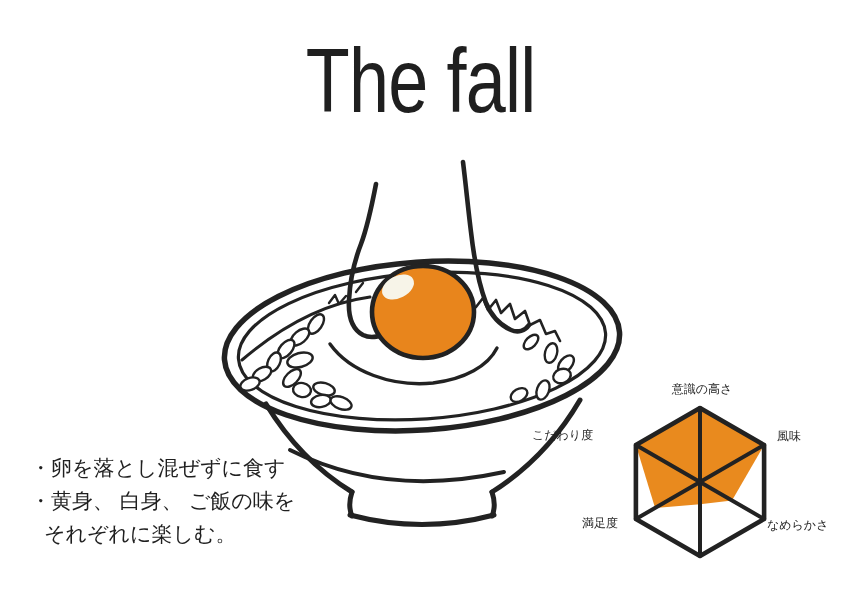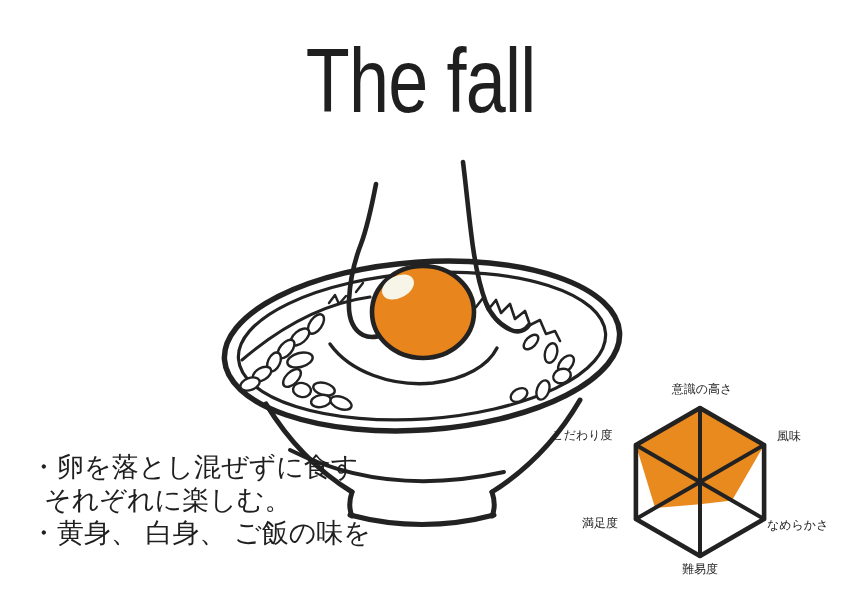--- a/index.html
+++ b/index.html
@@ -7,27 +7,27 @@
        font-family:"Liberation Sans","DejaVu Sans",sans-serif;color:#1f1f1f;}
   .page{position:absolute;inset:0;background:#ffffff;}
 
   .title{position:absolute;top:24px;left:0;width:842px;text-align:center;
          font-size:90px;line-height:1;font-weight:400;letter-spacing:-1px;white-space:nowrap;margin-top:12px;}
   .title .squeeze{display:inline-block;transform:scaleX(0.80);transform-origin:50% 50%;}
 
   .subtitle{position:absolute;top:112px;left:0;width:796px;text-align:center;
             font-size:21px;line-height:1.3;font-weight:400;}
 
-  .notes{position:absolute;left:30px;top:451px;font-size:27px;line-height:33px;white-space:nowrap;}
+  .notes{position:absolute;left:30px;top:451px;font-size:21px;line-height:33px;white-space:nowrap;}
   .notes .line{height:33px;}
   .notes .indent{padding-left:14px;}
 
   .radar-label{position:absolute;font-size:12px;line-height:1.2;white-space:nowrap;}
   .rl-top{left:640px;top:382px;width:124px;text-align:center;}
-  .rl-ul {left:532px;top:428px;width:100px;text-align:center;}
+  .rl-ul {left:532px;top:428px;width:100px;text-align:left;}
   .rl-ur {left:777px;top:429px;width:70px;text-align:left;}
   .rl-ll {left:550px;top:516px;width:100px;text-align:center;}
   .rl-lr {left:767px;top:518px;width:80px;text-align:left;}
   .rl-b  {left:640px;top:562px;width:120px;text-align:center;}
 
   svg .ink{stroke:#222222;fill:none;stroke-linecap:round;stroke-linejoin:round;}
   svg .grain{stroke:#222222;fill:#ffffff;stroke-width:2.4;}
 </style>
 </head>
 <body>
@@ -99,24 +99,23 @@
         <line x1="700" y1="482" x2="764.1" y2="519.0"></line>
         <line x1="700" y1="482" x2="700.0" y2="556.0"></line>
         <line x1="700" y1="482" x2="635.9" y2="519.0"></line>
         <line x1="700" y1="482" x2="635.9" y2="445.0"></line>
       </g>
     </g>
   </svg>
 
   <div class="notes">
     <div class="line">・卵を落とし混ぜずに食す</div>
+    <div class="line">・黄身、 白身、 ご飯の味を</div>
     <div class="line indent">それぞれに楽しむ。</div>
-    <div class="line">・黄身、 白身、 ご飯の味を</div>
   </div>
 
   <div class="radar-label rl-top">意識の高さ</div>
   <div class="radar-label rl-ur">風味</div>
   <div class="radar-label rl-lr">なめらかさ</div>
-  <div class="radar-label rl-b">難易度</div>
   <div class="radar-label rl-ll">満足度</div>
   <div class="radar-label rl-ul">こだわり度</div>
 
 </div>
 
 </body></html>

